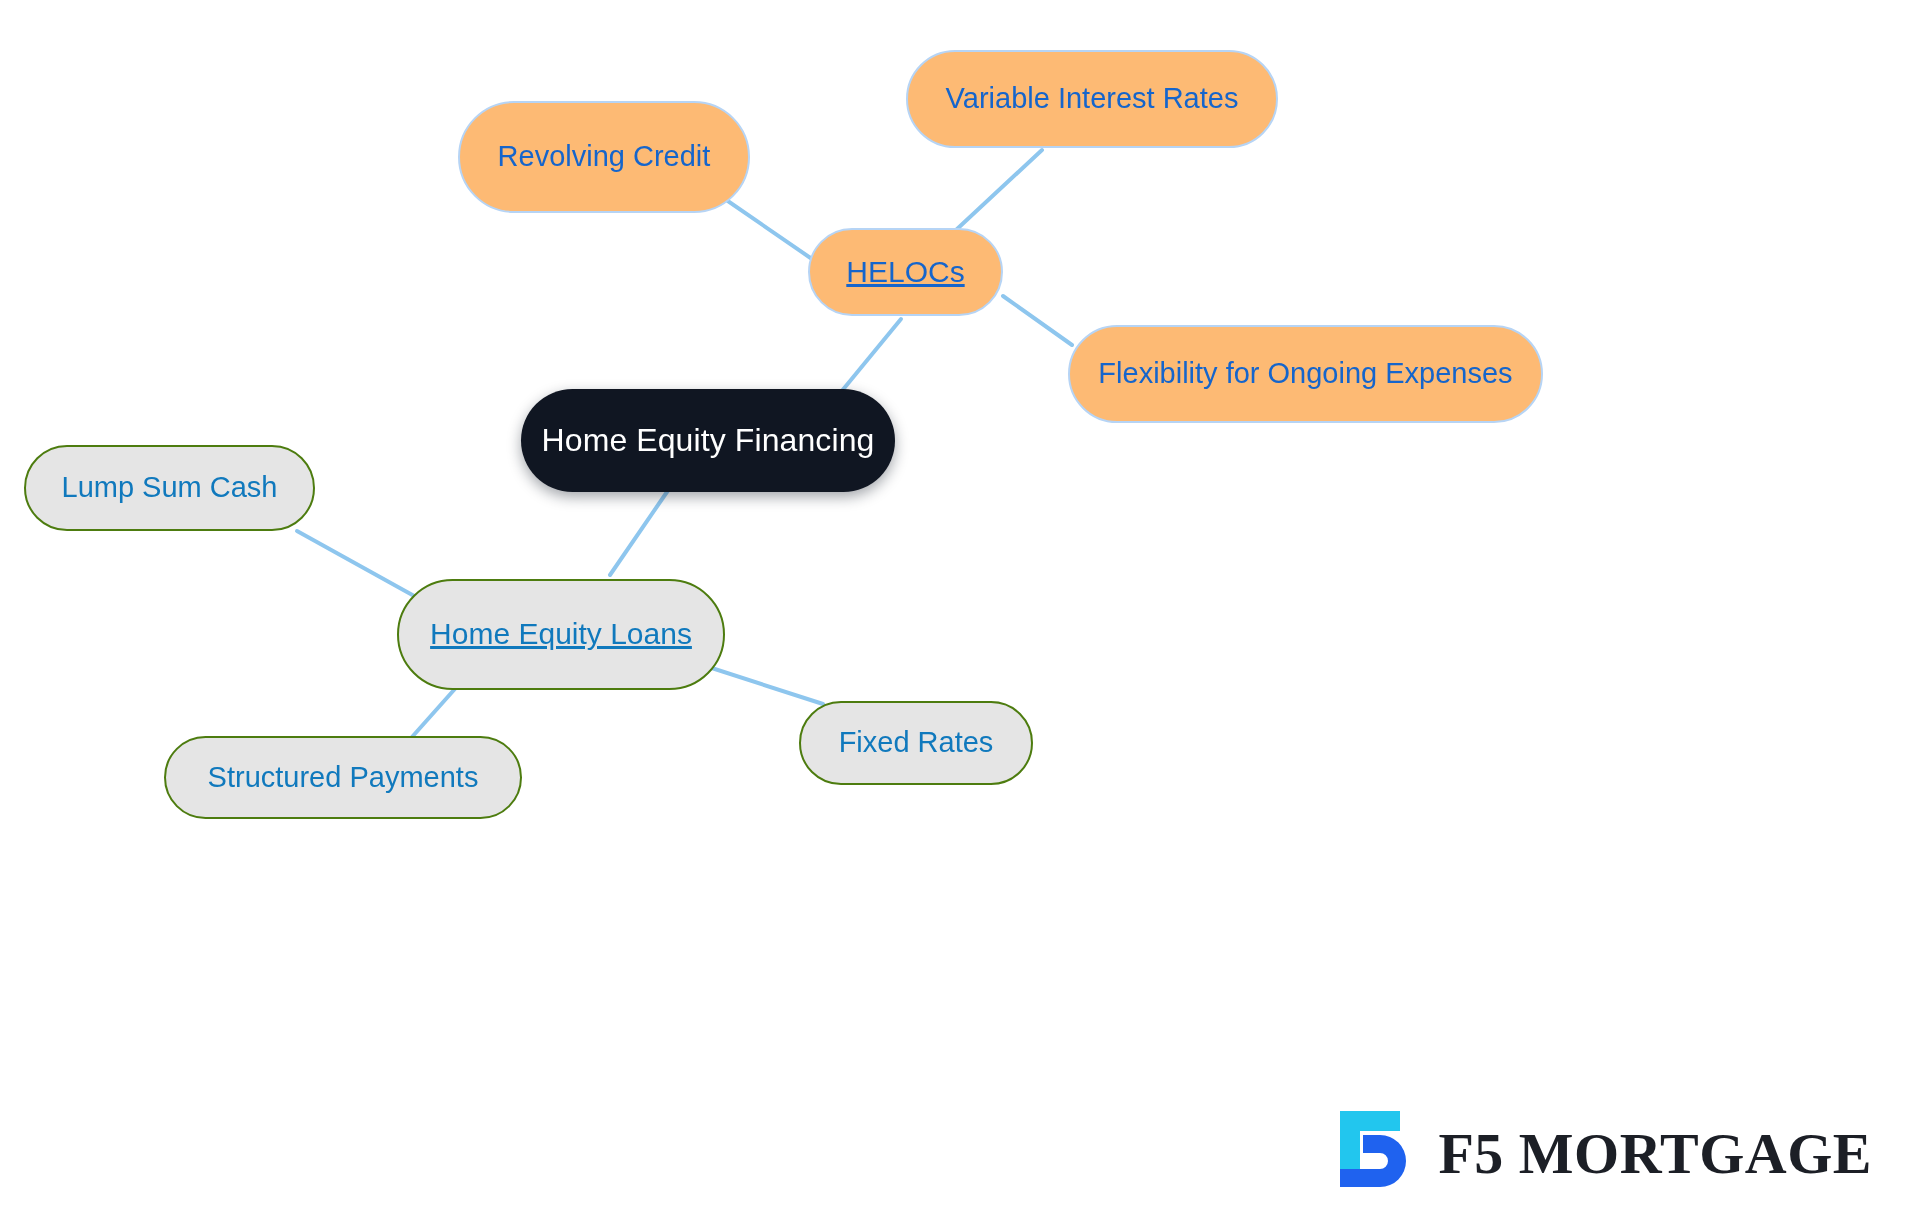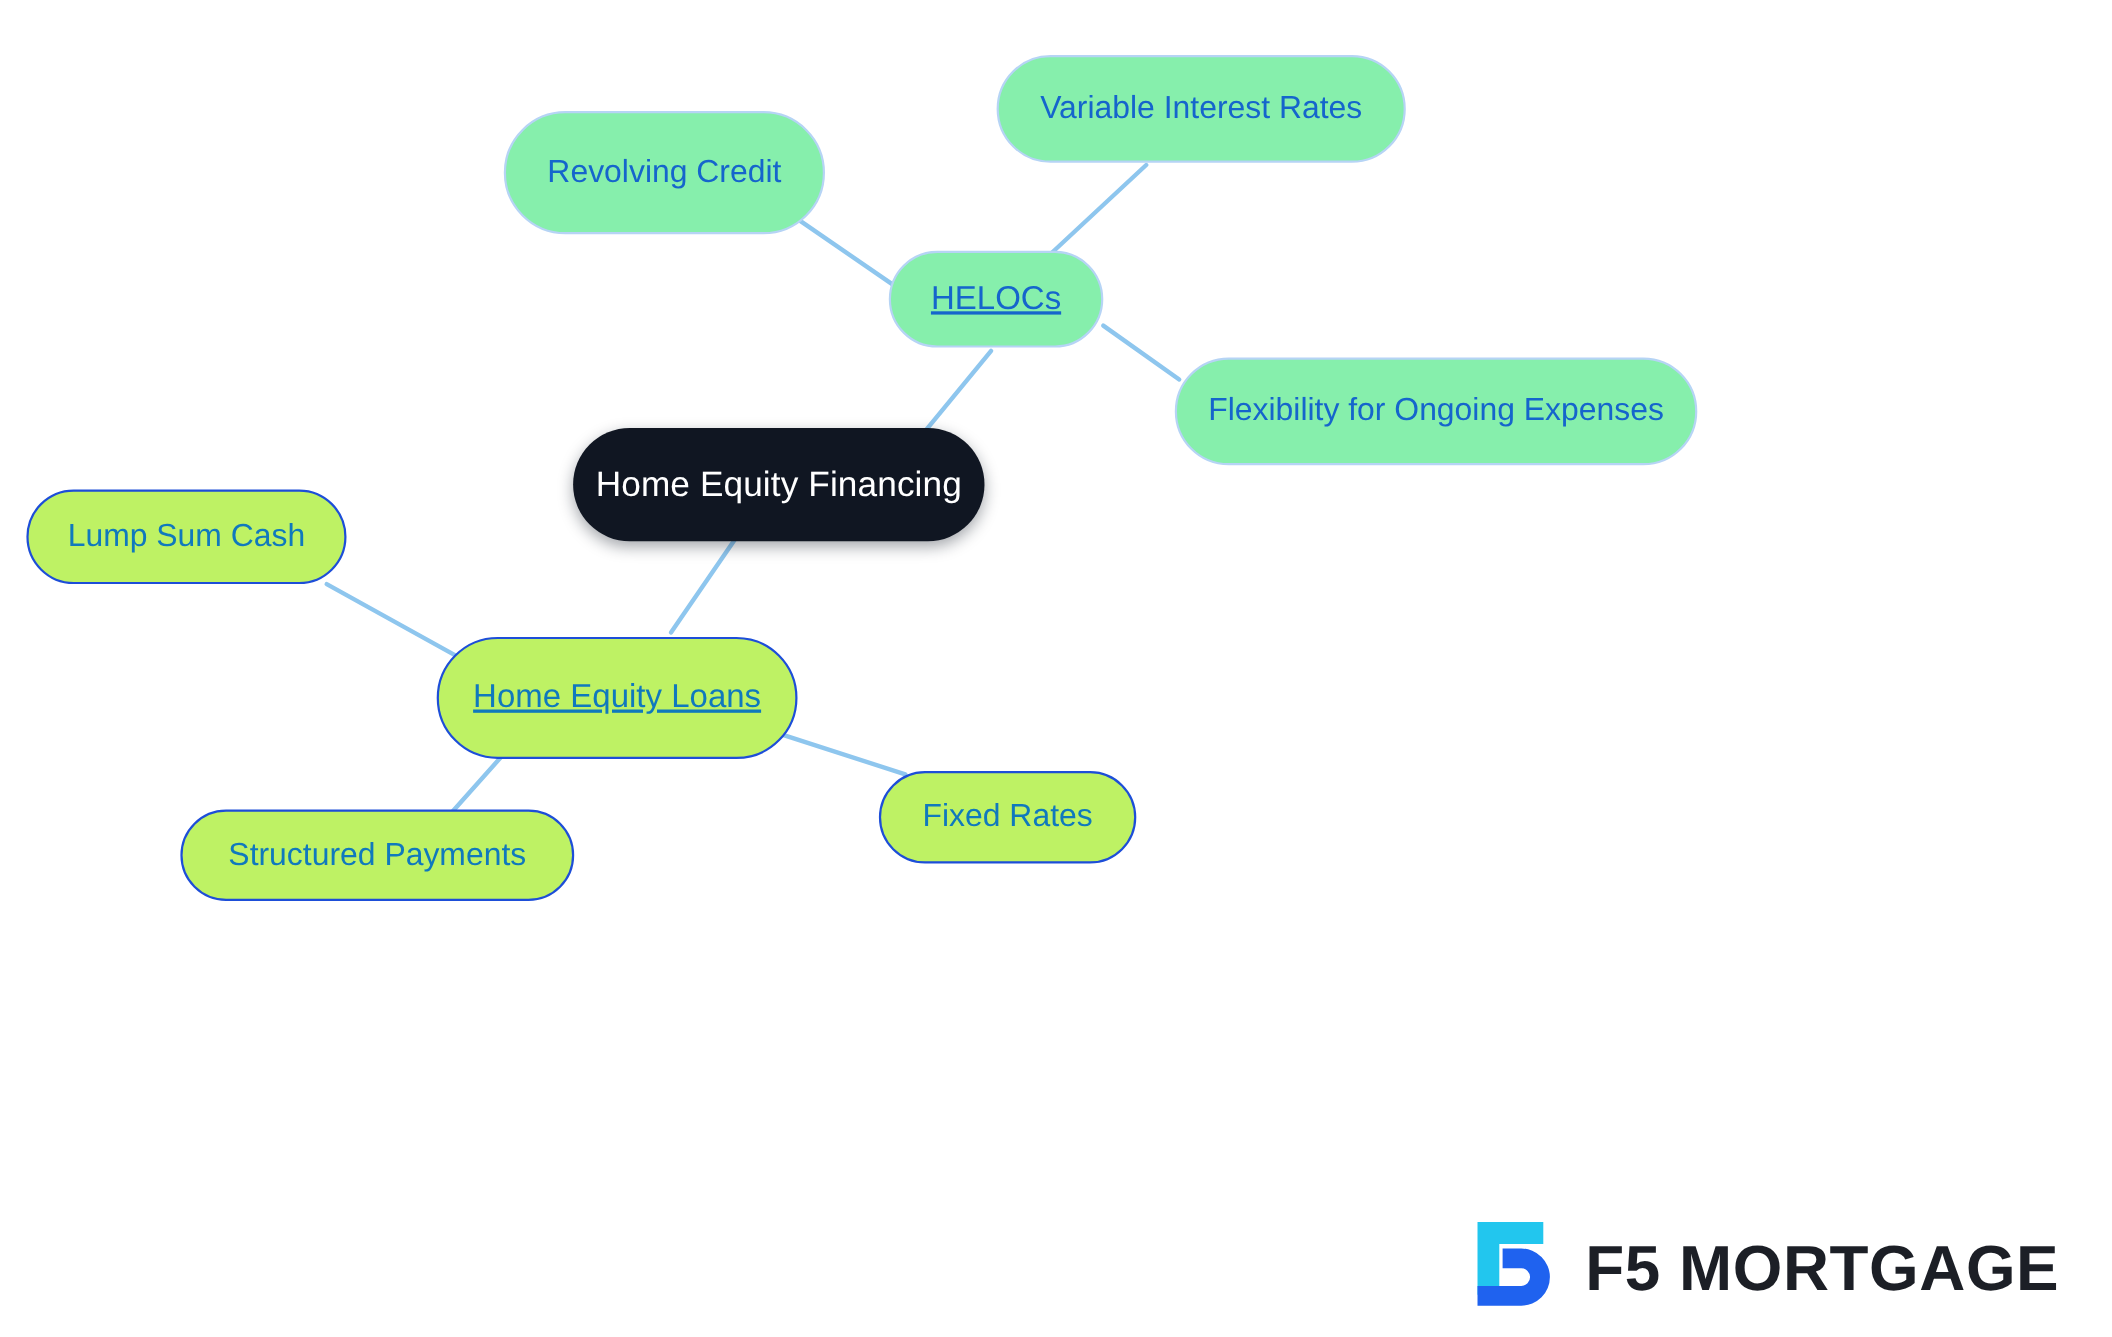--- a/index.html
+++ b/index.html
@@ -54,30 +54,30 @@
     font-size: 32px;
     font-weight: 400;
     letter-spacing: 0.1px;
     border: none;
     box-shadow: 0 5px 14px rgba(13, 20, 34, 0.38);
     justify-content: center;
   }
 
   
   .node-br-a {
-    background: #86efac;
+    background: #fdba74;
     border: 2px solid #b6d4f5;
     color: #1565cc;
     font-size: 29px;
   }
 
   
   .node-br-b {
-    background: #bef264;
-    border: 2px solid #1d4ed8;
+    background: #e5e5e5;
+    border: 2px solid #4d7c0f;
     color: #1079bd;
     font-size: 29px;
   }
 
   .node-topic {
     font-size: 30px;
     text-decoration: underline;
   }
 
   
@@ -96,21 +96,21 @@
     position: absolute;
     right: 48px;
     bottom: 18px;
     z-index: 3;
     display: flex;
     align-items: center;
     gap: 22px;
   }
   #brand-mark { display: block; }
   #brand-wordmark {
-    font-family: Liberation Sans, sans-serif;
+    font-family: Liberation Serif, serif;
     font-size: 58px;
     font-weight: bold;
     letter-spacing: 0.5px;
     color: #1c1f26;
     line-height: 1;
   }
 </style>
 </head>
 <body>
 

